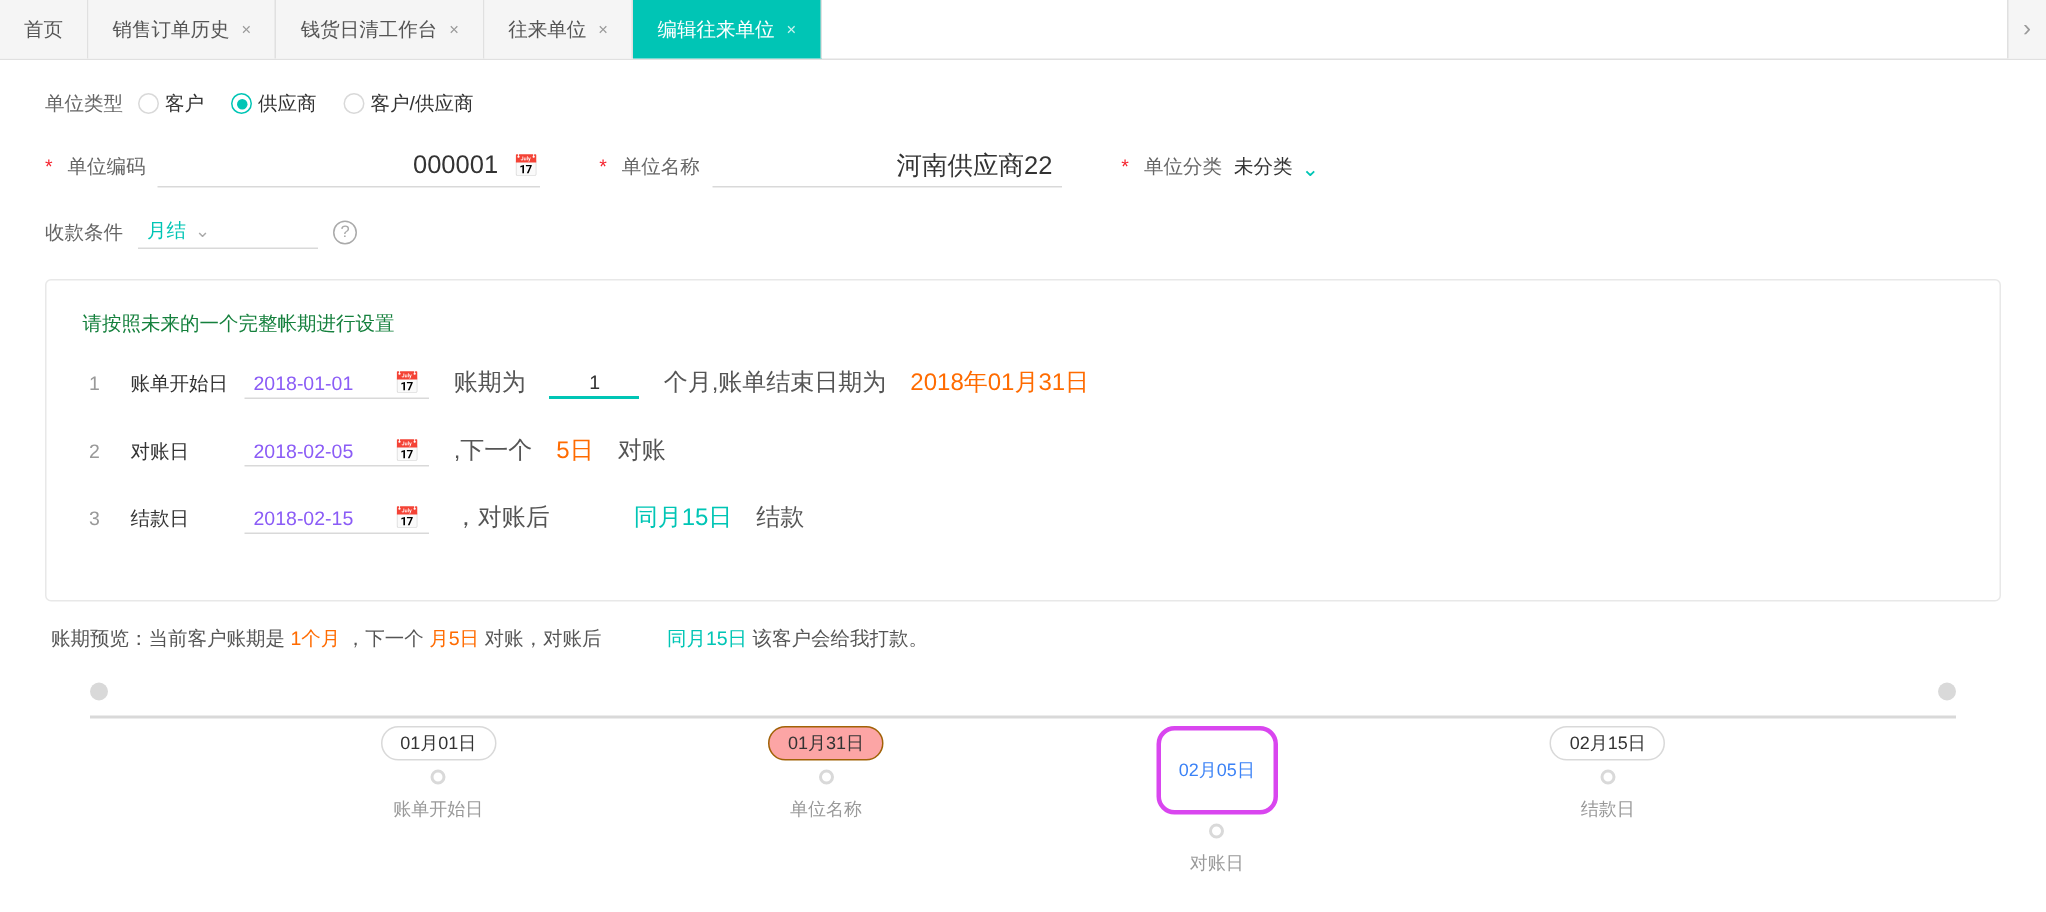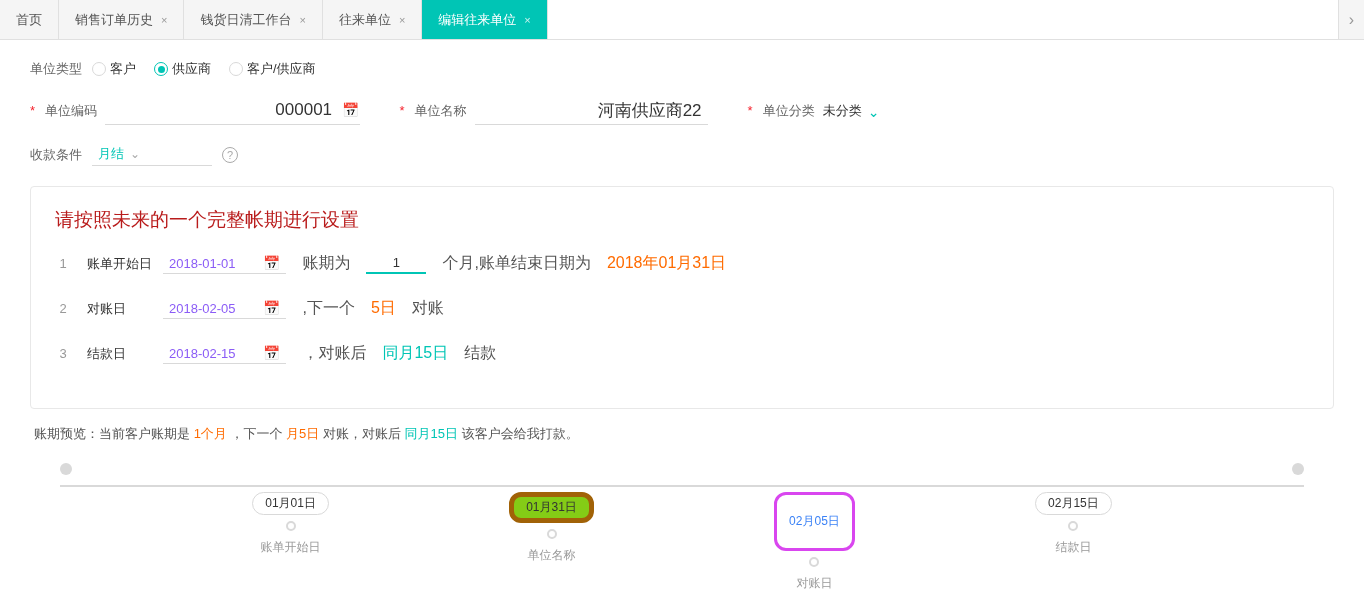--- a/index.html
+++ b/index.html
@@ -143,22 +143,22 @@
     }
 
     
     .section-box {
       border: 1px solid #e8e8e8;
       border-radius: 4px;
       padding: 20px 24px;
       margin-bottom: 16px;
     }
     .section-title {
-      font-size: 19px;
-      color: #b91c1c;
+      font-size: 13px;
+      color: #15803d;
       margin-bottom: 20px;
     }
 
     
     .setting-row {
       display: flex;
       align-items: center;
       margin-bottom: 24px;
       gap: 16px;
     }
@@ -196,20 +196,21 @@
     }
     .row-description {
       color: #555;
       font-size: 16px;
     }
     .highlight-orange {
       color: #ff6b00;
     }
     .highlight-teal {
       color: #00c5b5;
+      margin-left: 40px;
     }
     .period-input {
       border: none;
       border-bottom: 2px solid #00c5b5;
       outline: none;
       font-size: 13px;
       width: 60px;
       text-align: center;
       color: #333;
       padding: 2px;
@@ -432,21 +433,21 @@
         <div style="width:12px; height:12px; border-radius:50%; background:#d9d9d9; position:relative; z-index:1;"></div>
       </div>
 
       <div class="timeline-point">
         <div style="border:1px solid #d9d9d9; border-radius:12px; padding:2px 12px; font-size:12px; color:#333; background:#fff; position:relative; z-index:1;">01月01日</div>
         <div style="width:10px; height:10px; border-radius:50%; border:2px solid #d9d9d9; background:#fff; position:relative; z-index:1;"></div>
         <div class="timeline-sublabel">账单开始日</div>
       </div>
 
       <div class="timeline-point">
-        <div style="border:5px solid #a16207; border-radius:12px; padding:2px 12px; font-size:12px; color:#333; background:#84cc16; position:relative; z-index:1;">01月31日</div>
+        <div style="border:1px solid #a16207; border-radius:12px; padding:2px 12px; font-size:12px; color:#333; background:#fca5a5; position:relative; z-index:1;">01月31日</div>
         <div style="width:10px; height:10px; border-radius:50%; border:2px solid #d9d9d9; background:#fff; position:relative; z-index:1;"></div>
         <div class="timeline-sublabel">单位名称</div>
       </div>
 
       <div class="timeline-point">
         <div style="border:3px solid #d946ef; border-radius:12px; padding:18px 12px; font-size:12px; color:#3b82f6; background:#fff; position:relative; z-index:1;">02月05日</div>
         <div style="width:10px; height:10px; border-radius:50%; border:2px solid #d9d9d9; background:#fff; position:relative; z-index:1;"></div>
         <div class="timeline-sublabel">对账日</div>
       </div>
 

